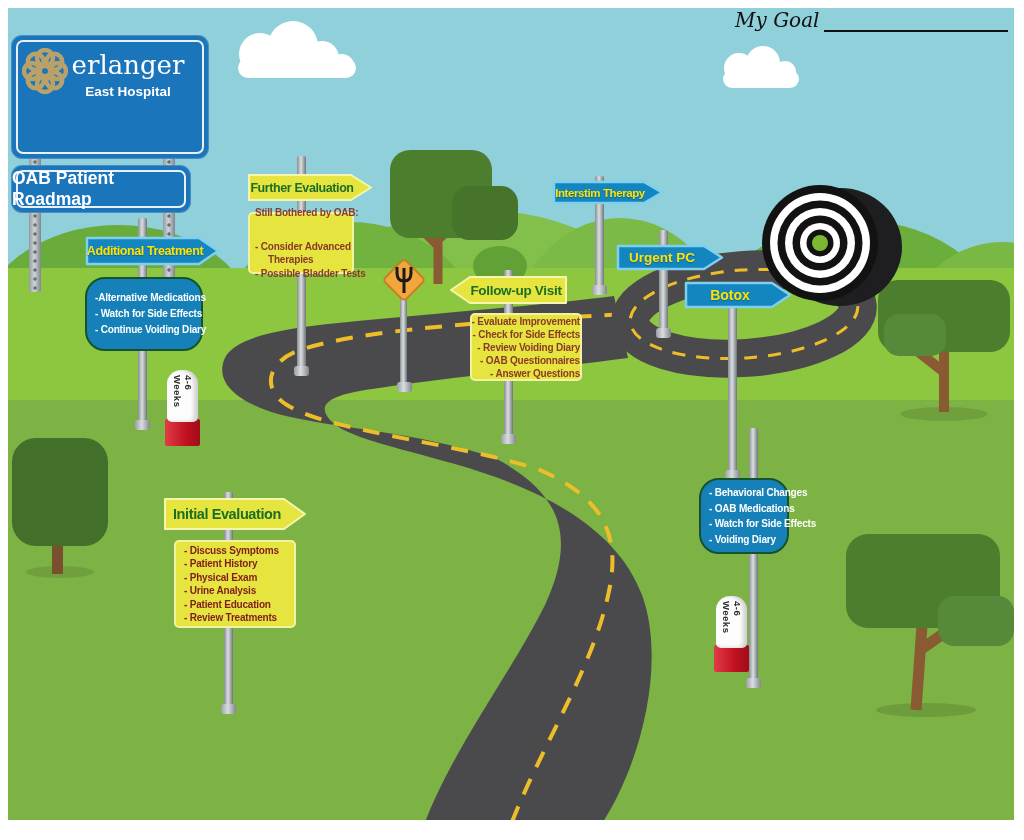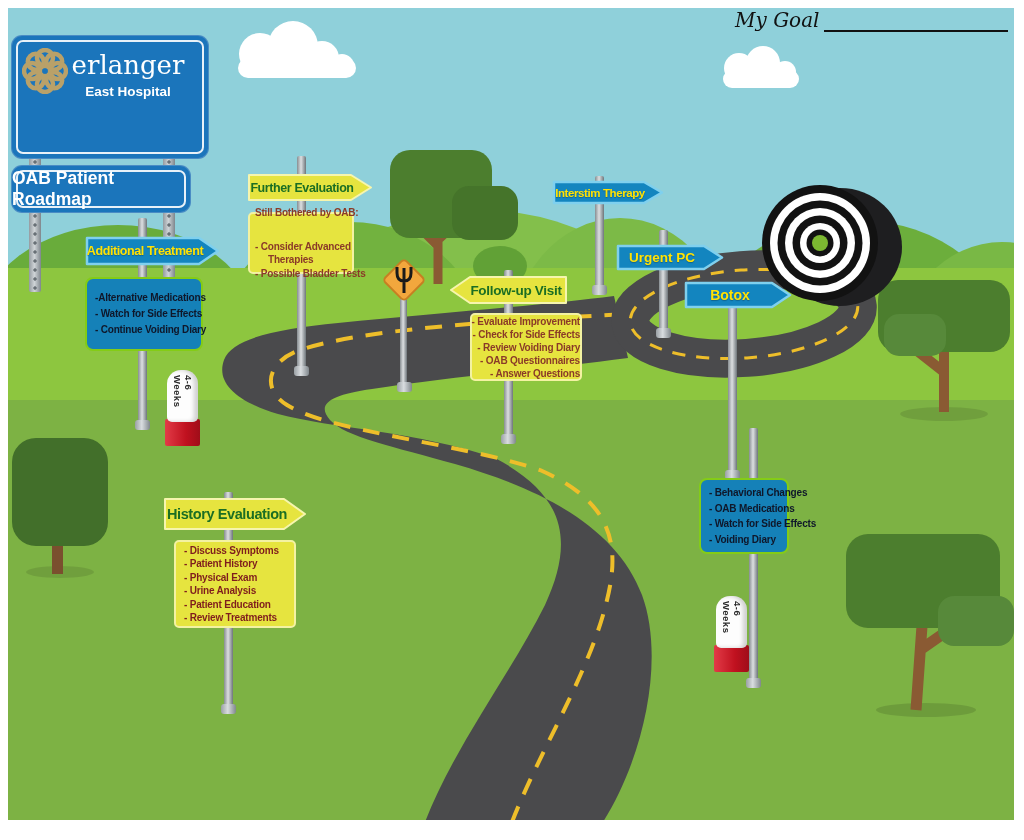--- a/index.html
+++ b/index.html
@@ -28,21 +28,21 @@
   .sign-label{position:absolute;left:0;top:0;right:0;bottom:0;display:flex;
               align-items:center;justify-content:center;font-weight:bold;white-space:nowrap;}
   .lbl-yellow{color:#ffe205;text-shadow:0 1px 1px rgba(0,0,0,.25);}
   .lbl-green{color:#1b6e23;}
   .pad-r{padding-right:16px;}
   .pad-l{padding-left:16px;}
 
   
   .box{position:absolute;z-index:29;box-sizing:border-box;font-weight:bold;
        display:flex;flex-direction:column;justify-content:center;}
-  .blue-box{background:#1581b8;border:2px solid #84cc16;border-radius:8px;color:#0f172a;}
+  .blue-box{background:#1581b8;border:2px solid #14532d;border-radius:20px;color:#ffffff;}
   .yellow-box{background:#e6e43f;border:2px solid #f3f2a2;border-radius:5px;}
   .maroon{color:#8a3a28;}
   .slate{color:#7f1d1d;}
   .bl{font-size:10px;letter-spacing:-0.2px;white-space:nowrap;padding-left:8px;}
   .indent{padding-left:18px;}
 
   
   .hsign{position:absolute;background:#1b75bb;border-radius:10px;z-index:31;
          box-shadow:0 0 0 1px #4a8cc4;}
   .hsign .inner{position:absolute;left:4px;top:4px;right:4px;bottom:4px;
@@ -228,21 +228,21 @@
         <path d="M2,2 L88,2 L106,14 L88,26 L2,26 Z" fill="#1385bf" stroke="#7fd0ee" stroke-width="2.5" stroke-linejoin="round"></path>
       </svg>
     <div class="sign-label lbl-yellow pad-r" style="font-size:14px;">Botox</div>
   </div>
 
 
   <div class="sign" style="left:163px;top:497px;width:144px;height:34px;">
     <svg width="144" height="34">
         <path d="M2,2 L121,2 L142,17 L121,32 L2,32 Z" fill="#e6e43f" stroke="#f6f5ae" stroke-width="2" stroke-linejoin="round"></path>
       </svg>
-    <div class="sign-label lbl-green pad-r" style="font-size:14.5px;letter-spacing:-0.4px;">History Evaluation</div>
+    <div class="sign-label lbl-green pad-r" style="font-size:14.5px;letter-spacing:-0.4px;">Initial Evaluation</div>
   </div>
 
   <div class="box blue-box" style="left:85px;top:277px;width:118px;height:74px;line-height:16px;">
     <div class="bl">-Alternative Medications</div>
     <div class="bl">- Watch for Side Effects</div>
     <div class="bl">- Continue Voiding Diary</div>
   </div>
 
   <div class="box yellow-box maroon" style="left:248px;top:212px;width:106px;height:62px;line-height:13.5px;">
     <div class="bl" style="padding-left:5px;">Still Bothered by OAB:</div>

